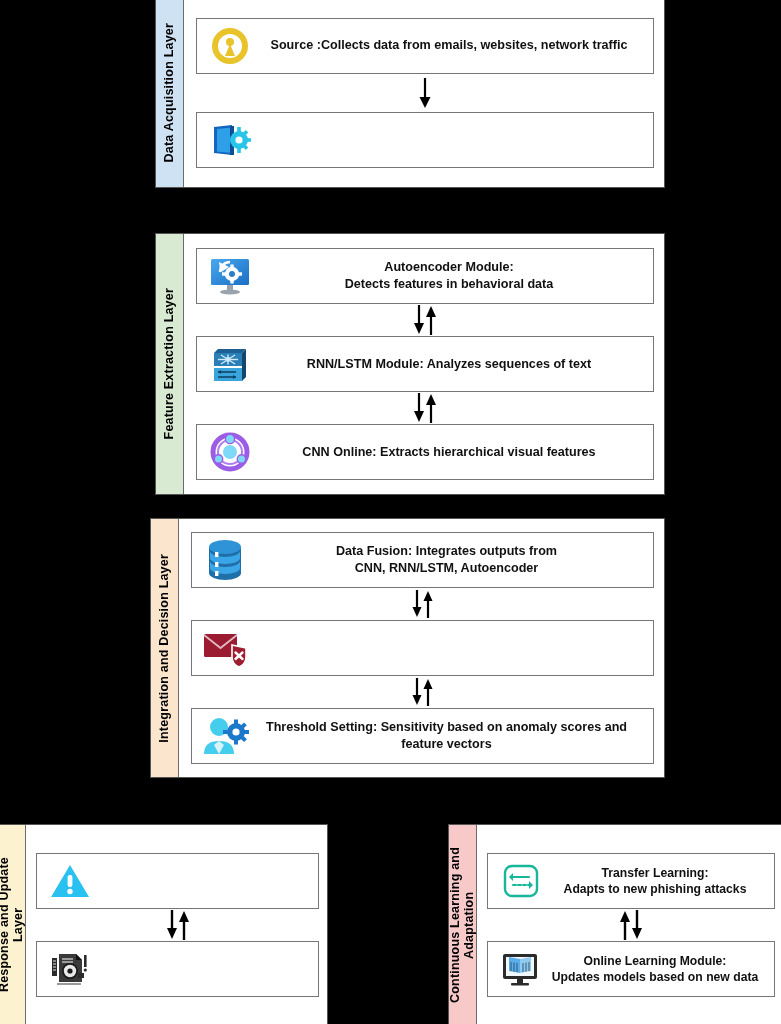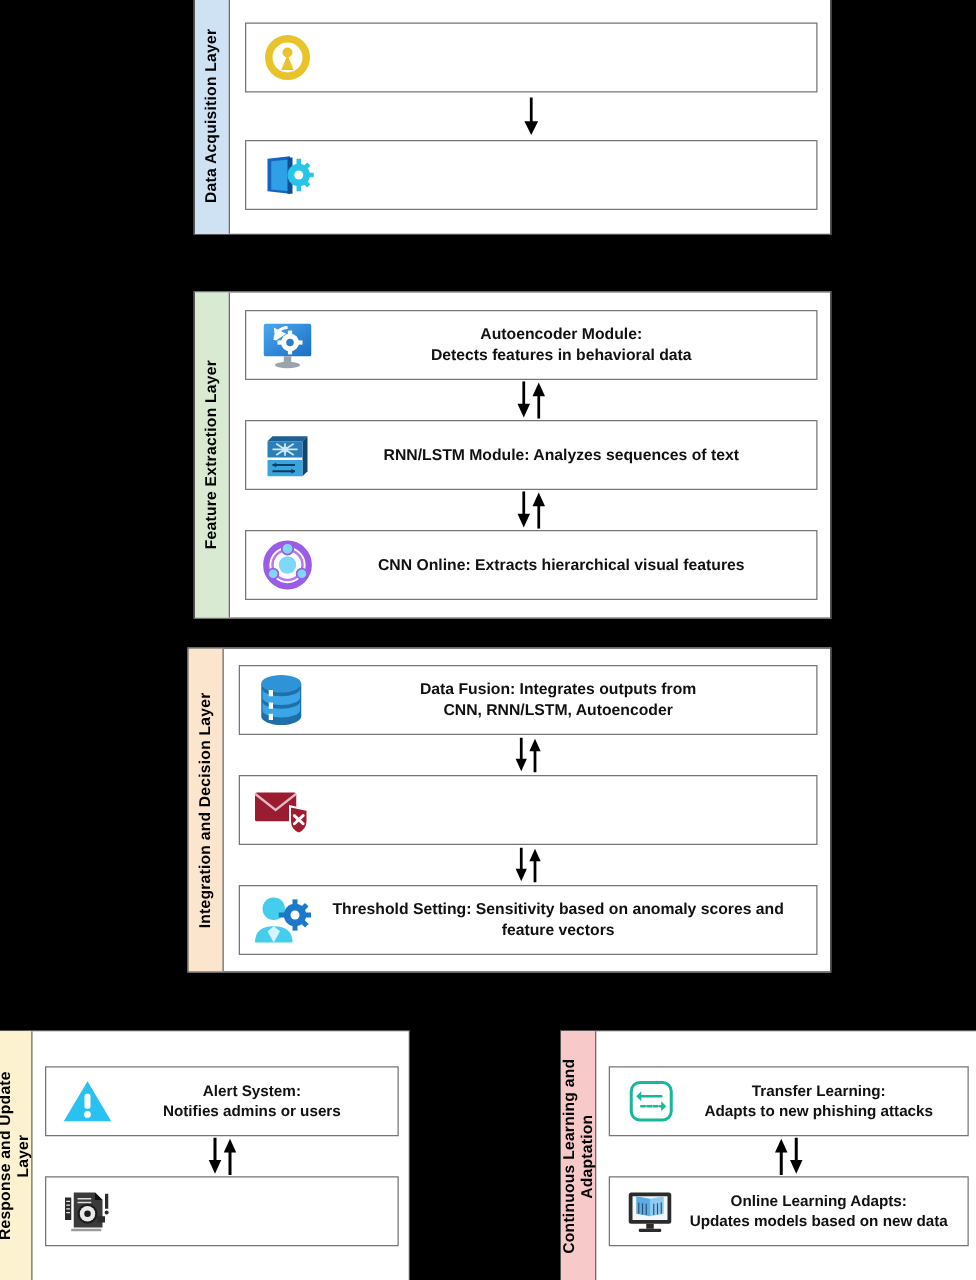--- a/index.html
+++ b/index.html
@@ -115,20 +115,21 @@
     <div class="layer-body">
 
       <div class="node">
         <div class="node-icon">
           <svg width="40" height="40" viewBox="0 0 40 40">
             <circle cx="20" cy="20" r="15" fill="none" stroke="#e8c32a" stroke-width="6"></circle>
             <circle cx="20" cy="16" r="4" fill="#e8c32a"></circle>
             <path d="M20 18 L25 30 L15 30 Z" fill="#e8c32a"></path>
           </svg>
         </div>
+        <div class="node-text">Source :Collects data from emails, websites, network traffic</div>
       </div>
 
       <div class="conn">
         <svg class="arrow" width="22" height="34" viewBox="0 0 22 34">
           <line x1="11" y1="2" x2="11" y2="24" stroke="#000" stroke-width="2.2"></line>
           <path d="M11 32 L5.5 21 L16.5 21 Z" fill="#000"></path>
         </svg>
       </div>
 
       <div class="node">
@@ -336,22 +337,20 @@
     <div class="layer-body">
 
       <div class="node small">
         <div class="node-icon">
           <svg width="42" height="38" viewBox="0 0 42 38">
             <path d="M21 3 L40 35 L2 35 Z" fill="#29c2f0"></path>
             <rect x="18.6" y="13" width="4.8" height="12" rx="2" fill="#fff"></rect>
             <circle cx="21" cy="29.5" r="2.7" fill="#fff"></circle>
           </svg>
         </div>
-        <div class="node-text">Alert System:
-Notifies admins or users</div>
       </div>
 
       <div class="conn small">
         <svg class="arrow" width="32" height="30" viewBox="0 0 32 30">
           <line x1="10" y1="0" x2="10" y2="20" stroke="#000" stroke-width="2.4"></line>
           <path d="M10 29 L5 18 L15 18 Z" fill="#000"></path>
           <line x1="22" y1="30" x2="22" y2="10" stroke="#000" stroke-width="2.4"></line>
           <path d="M22 1 L17 12 L27 12 Z" fill="#000"></path>
         </svg>
       </div>
@@ -434,20 +433,20 @@
             <g stroke="#2b4e6b" stroke-width="0.9">
               <line x1="12" y1="13" x2="12" y2="22"></line>
                 <line x1="15" y1="13.5" x2="15" y2="22.5"></line>
               <line x1="18" y1="14" x2="18" y2="23"></line>
                 <line x1="24" y1="14" x2="24" y2="23"></line>
               <line x1="27" y1="13.5" x2="27" y2="22.5"></line>
                 <line x1="30" y1="13" x2="30" y2="22"></line>
             </g>
           </svg>
         </div>
-        <div class="node-text">Online Learning Adapts:
+        <div class="node-text">Online Learning Module:
 Updates models based on new data</div>
       </div>
 
     </div>
   </div>
 
 </div>
 
 </body></html>

